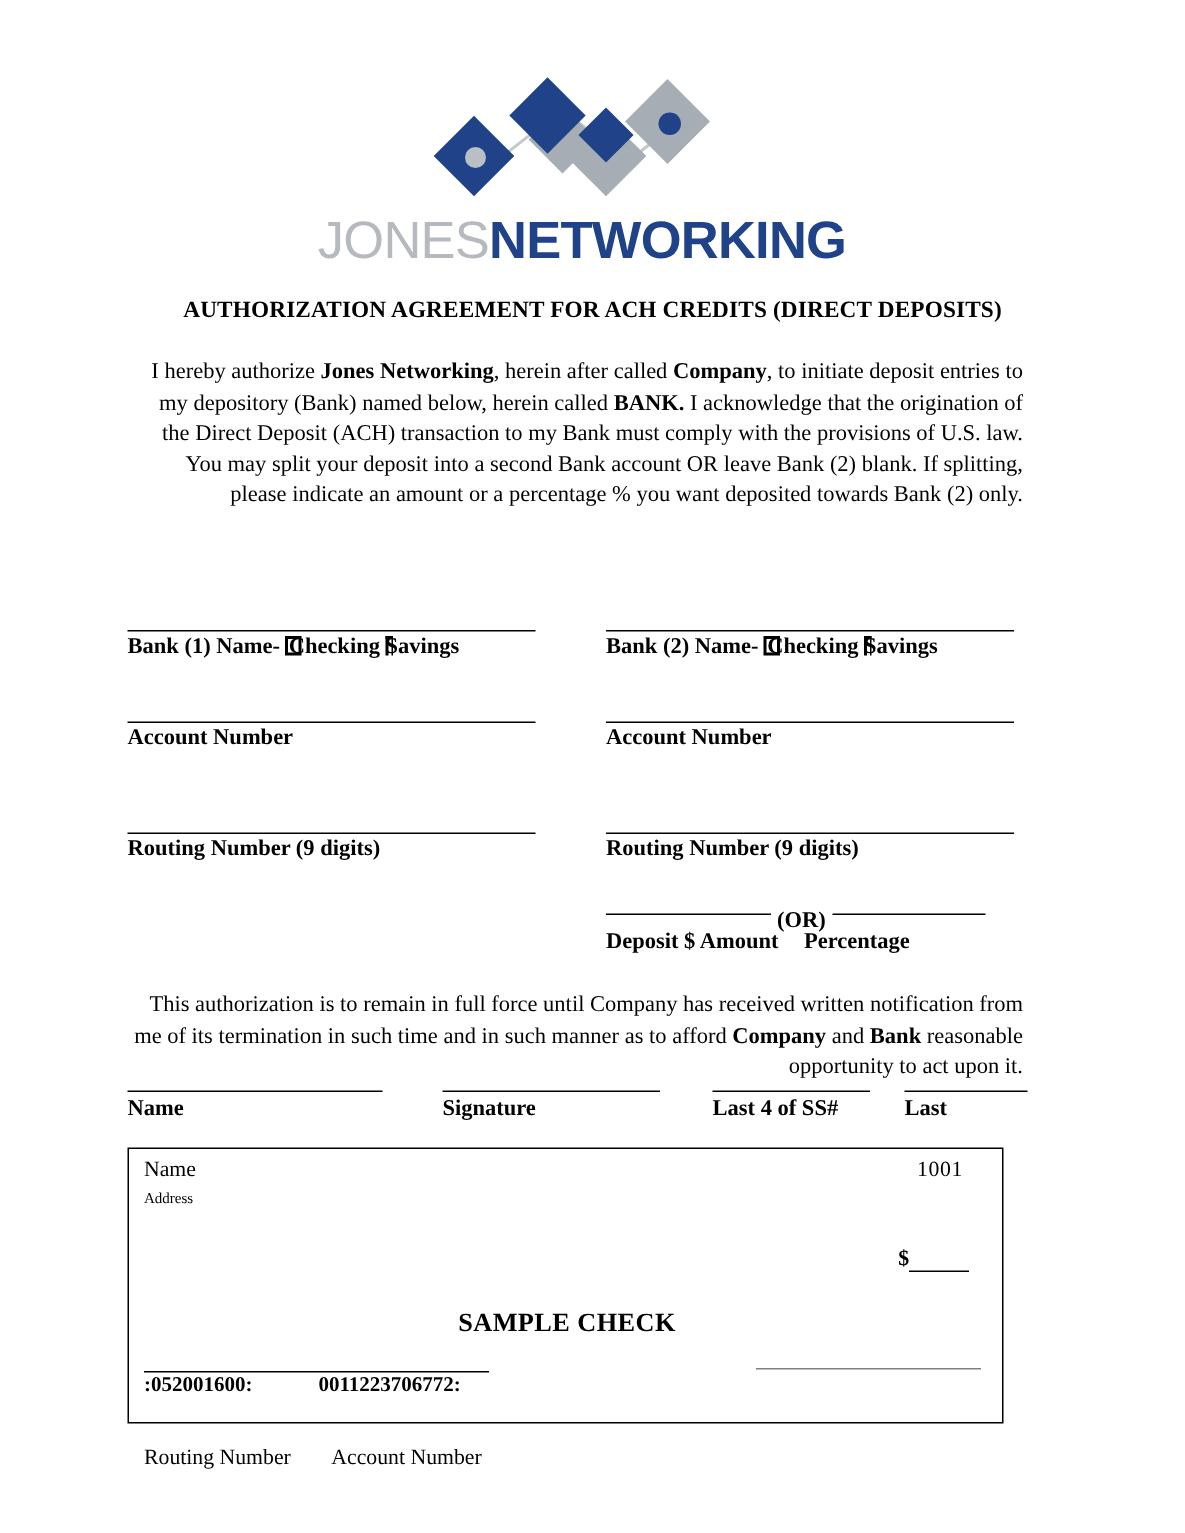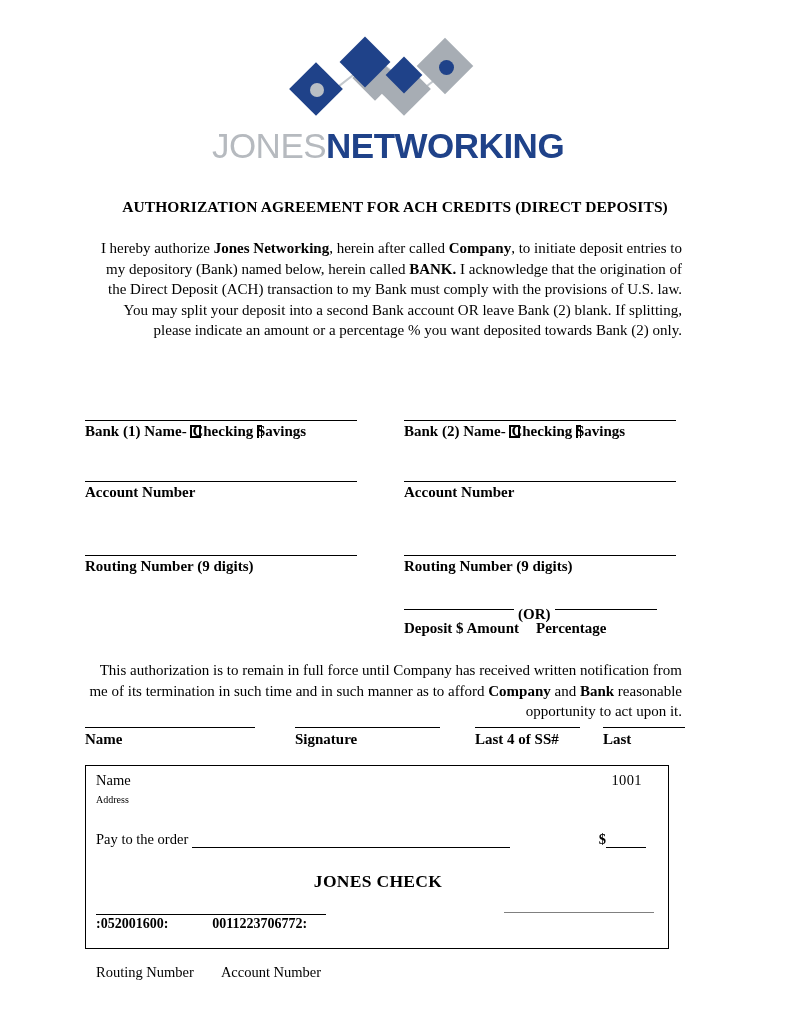--- a/index.html
+++ b/index.html
@@ -20,21 +20,21 @@
     position: relative;
     width: 790px;
     height: 1022px;
     background: #ffffff;
     box-sizing: border-box;
   }
 
   
   .logo-block {
     position: absolute;
-    top: 42px;
+    top: 57px;
     left: 0;
     width: 776px;
     text-align: center;
   }
   .logo-mark {
     position: relative;
     width: 230px;
     height: 84px;
     margin: 0 auto 2px auto;
   }
@@ -445,31 +445,27 @@
       <div class="sig-rule"></div>
       <div class="sig-label">Last</div>
     </div>
   </div>
 
   <div class="check-box">
     <div class="chk-name">Name</div>
     <div class="chk-address">Address</div>
     <div class="chk-number">1001</div>
 
-    <div class="chk-pay">
-      <span>Pay to the order</span>
-      <span class="chk-pay-rule"></span>
-    </div>
 
     <div class="chk-dollar">
       <span>$</span>
       <span class="chk-dollar-rule"></span>
     </div>
 
-    <div class="chk-sample">JONES CHECK</div>
+    <div class="chk-sample">SAMPLE CHECK</div>
 
     <div class="chk-micr-rule"></div>
     <div class="chk-sig-rule"></div>
 
     <div class="chk-micr"><span>:052001600:</span><span class="m2">0011223706772:</span></div>
 
     <div class="chk-micr-labels"><span>Routing Number</span><span class="l2">Account Number</span></div>
   </div>
 
 </div>

